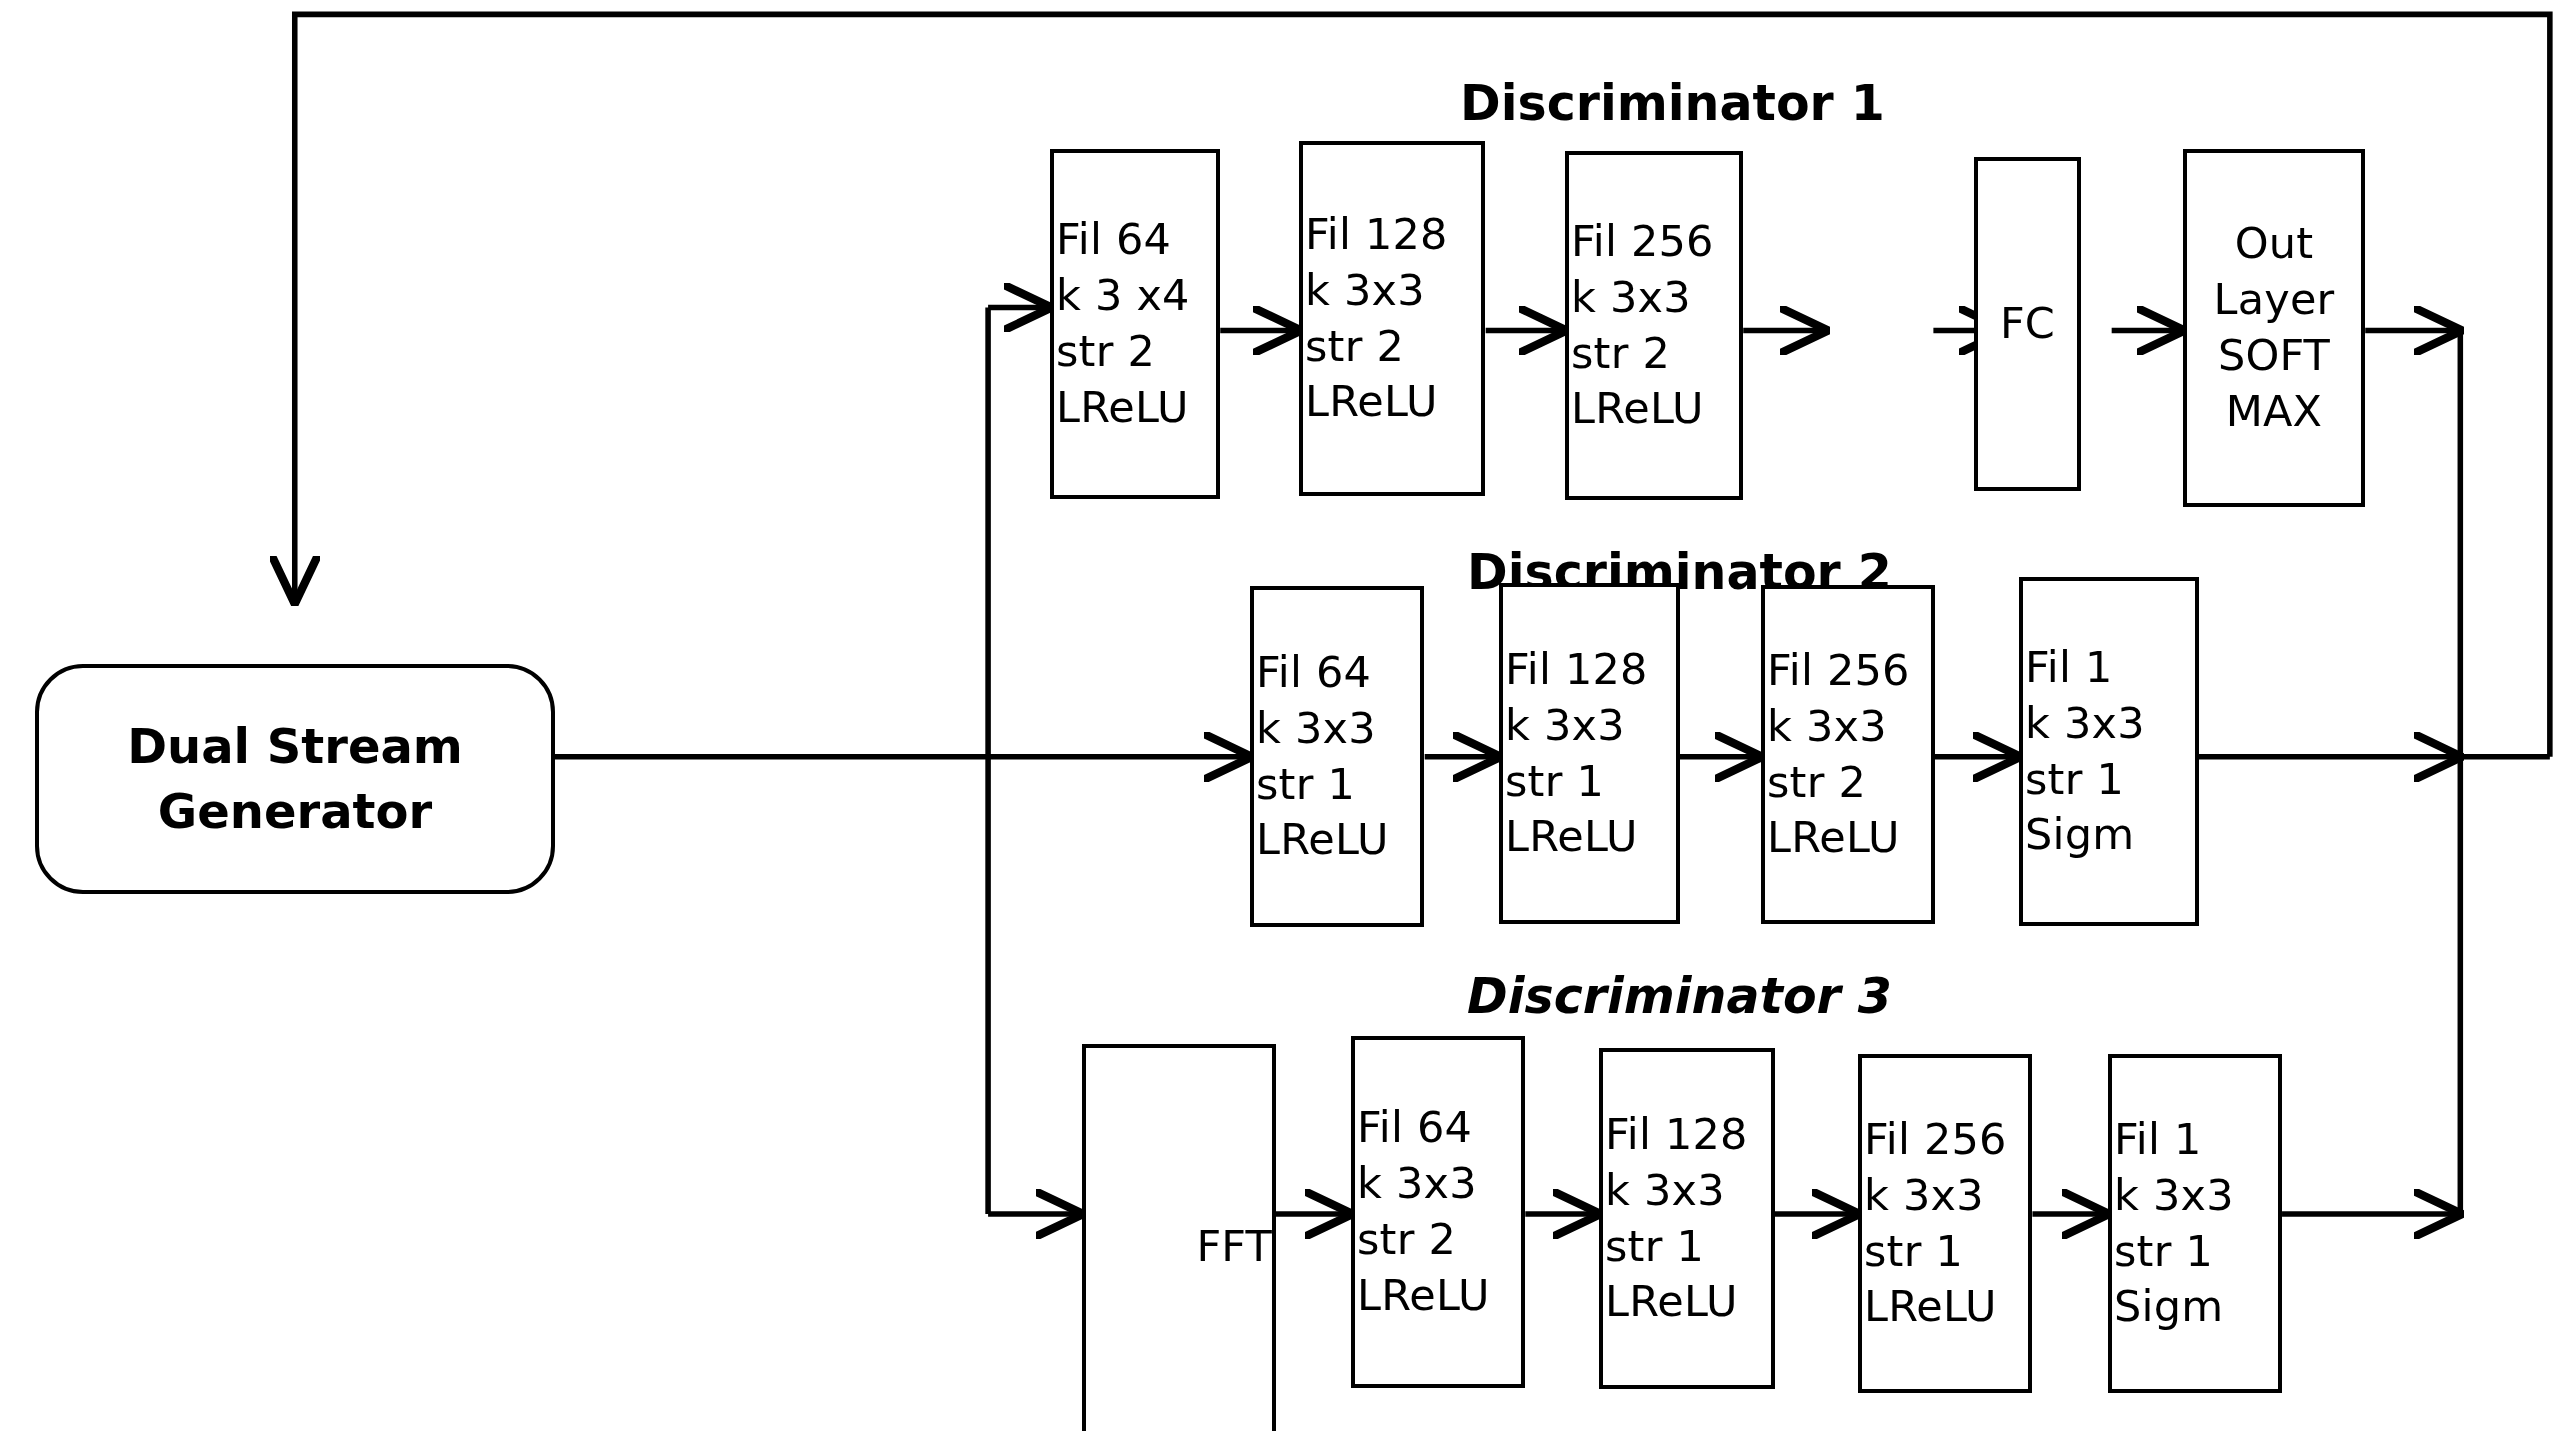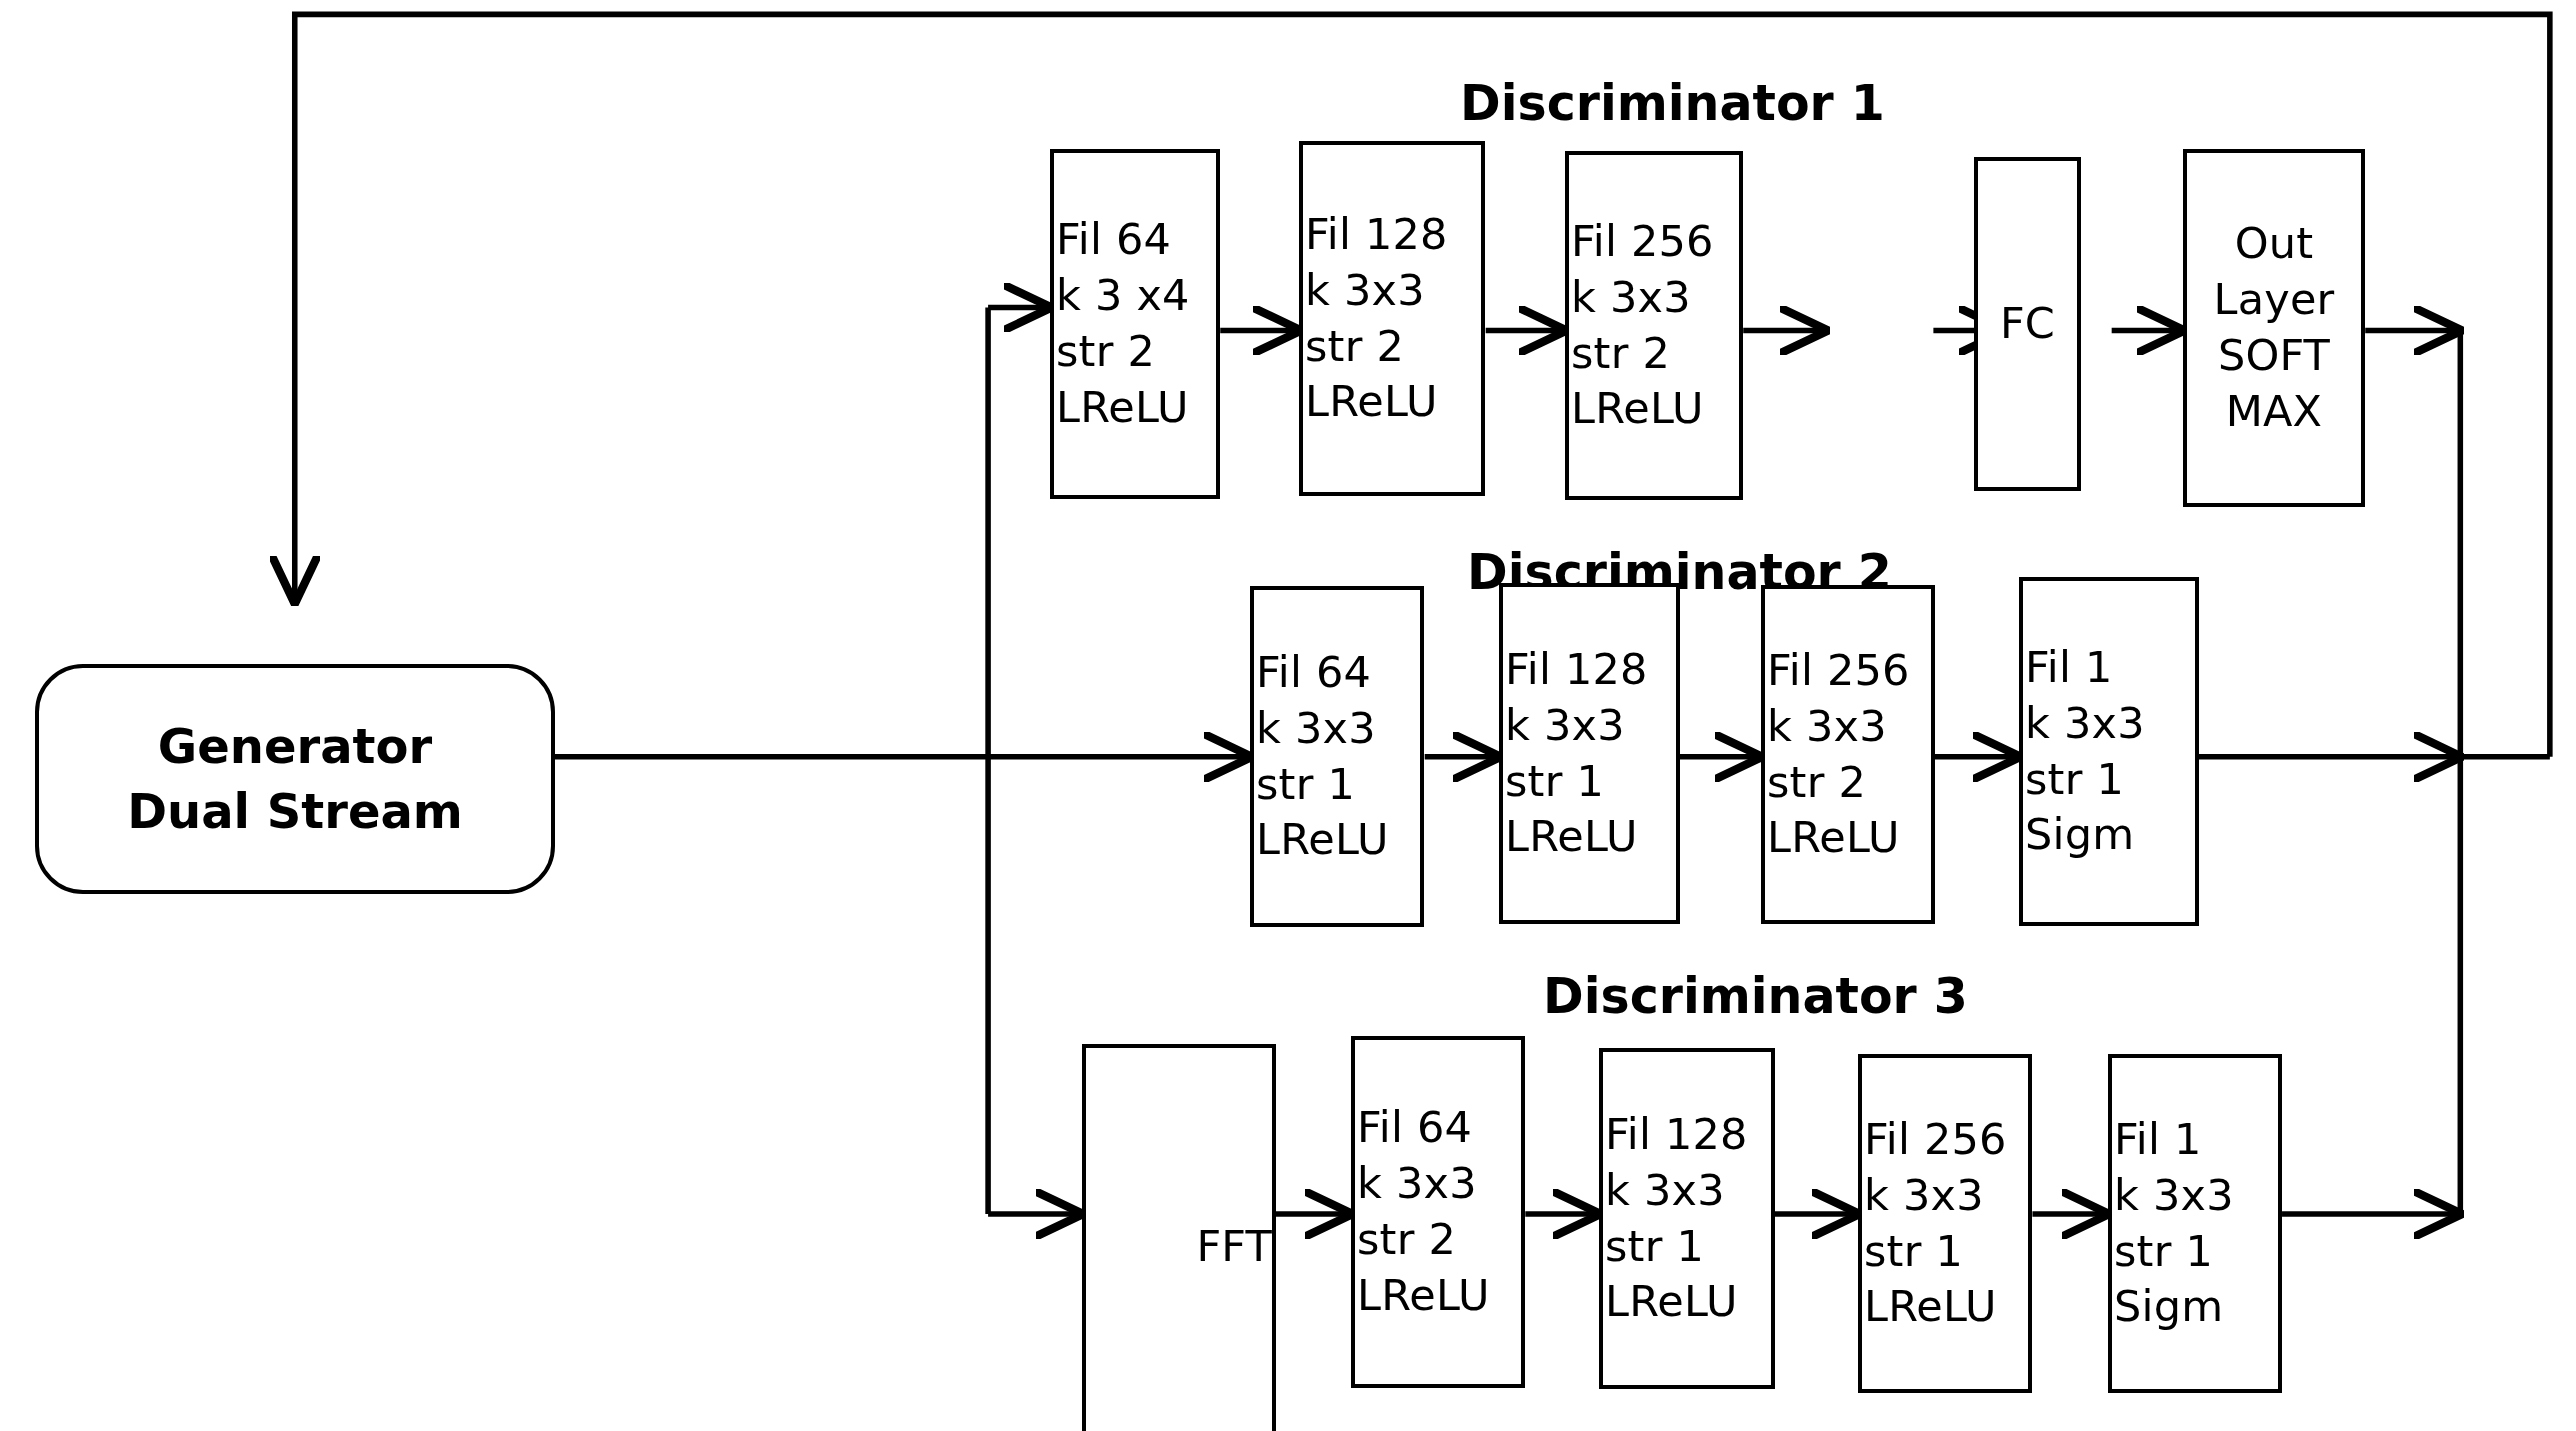--- a/index.html
+++ b/index.html
@@ -72,22 +72,22 @@
       <path d="M2880,1532 L3105,1532" marker-end="url(#ah)"></path>
 
       <path d="M3105,417 L3105,1532"></path>
 
       <path d="M3105,955 L3218,955"></path>
     </g>
   </svg>
 
   <div class="gen" style="left:35px;top:664px;width:520px;height:230px;">
     <div class="gtxt">
+      <div>Dual Stream</div>
       <div>Generator</div>
-      <div>Dual Stream</div>
     </div>
   </div>
 
   <div class="grouptitle" style="left:1292px;top:75px;width:761px;">Discriminator 1</div>
 
   <div class="node" style="left:1050px;top:149px;width:170px;height:350px;">
     <span class="ln">Fil 64</span>
     <span class="ln">k 3 x4</span>
     <span class="ln">str 2</span>
     <span class="ln">LReLU</span>
@@ -142,21 +142,21 @@
     <span class="ln">LReLU</span>
   </div>
 
   <div class="node" style="left:2019px;top:577px;width:180px;height:349px;">
     <span class="ln">Fil 1</span>
     <span class="ln">k 3x3</span>
     <span class="ln">str 1</span>
     <span class="ln">Sigm</span>
   </div>
 
-  <div class="grouptitle" style="left:1375px;top:968px;width:761px;">Discriminator 3</div>
+  <div class="grouptitle" style="left:1299px;top:968px;width:761px;font-style:italic;">Discriminator 3</div>
 
   <div class="node center" style="left:1082px;top:1044px;width:194px;height:406px;align-items:flex-end;">
     <span class="ln">FFT</span>
   </div>
 
   <div class="node" style="left:1351px;top:1036px;width:174px;height:352px;">
     <span class="ln">Fil 64</span>
     <span class="ln">k 3x3</span>
     <span class="ln">str 2</span>
     <span class="ln">LReLU</span>

